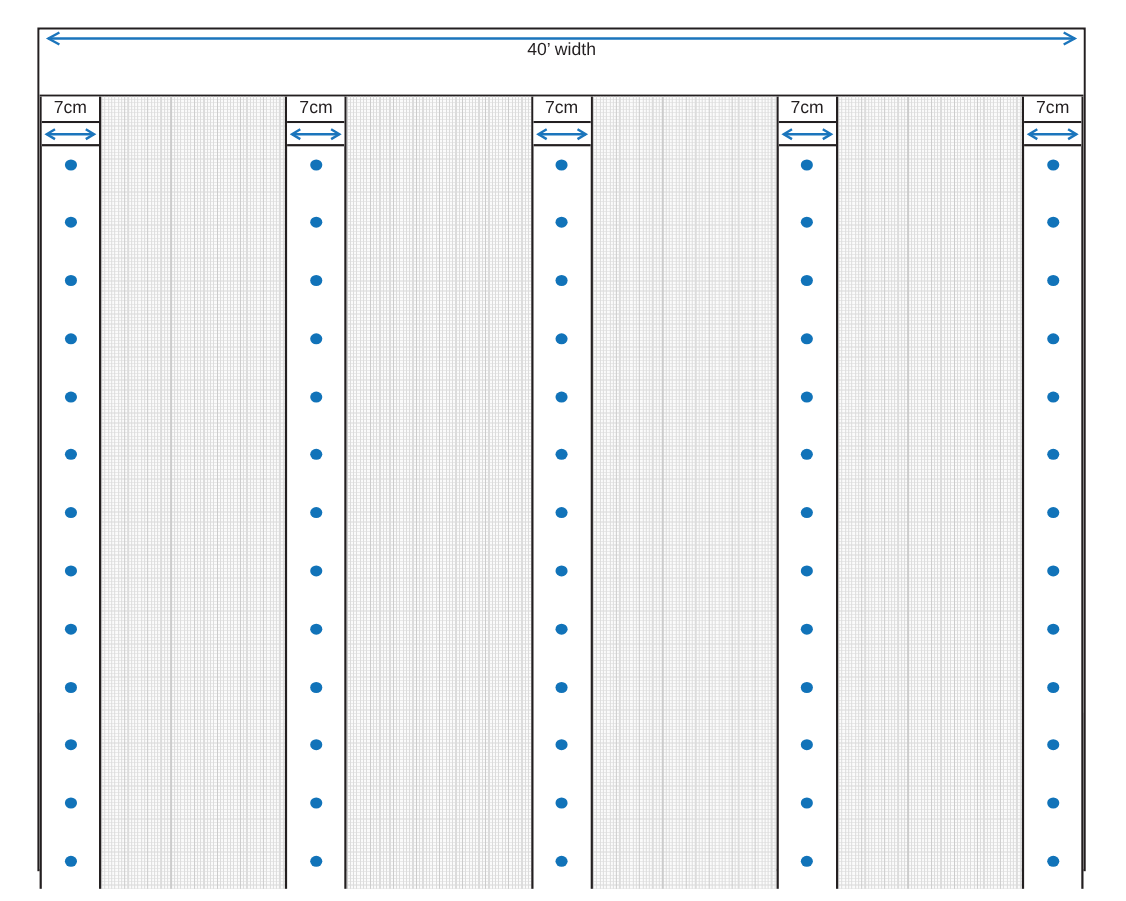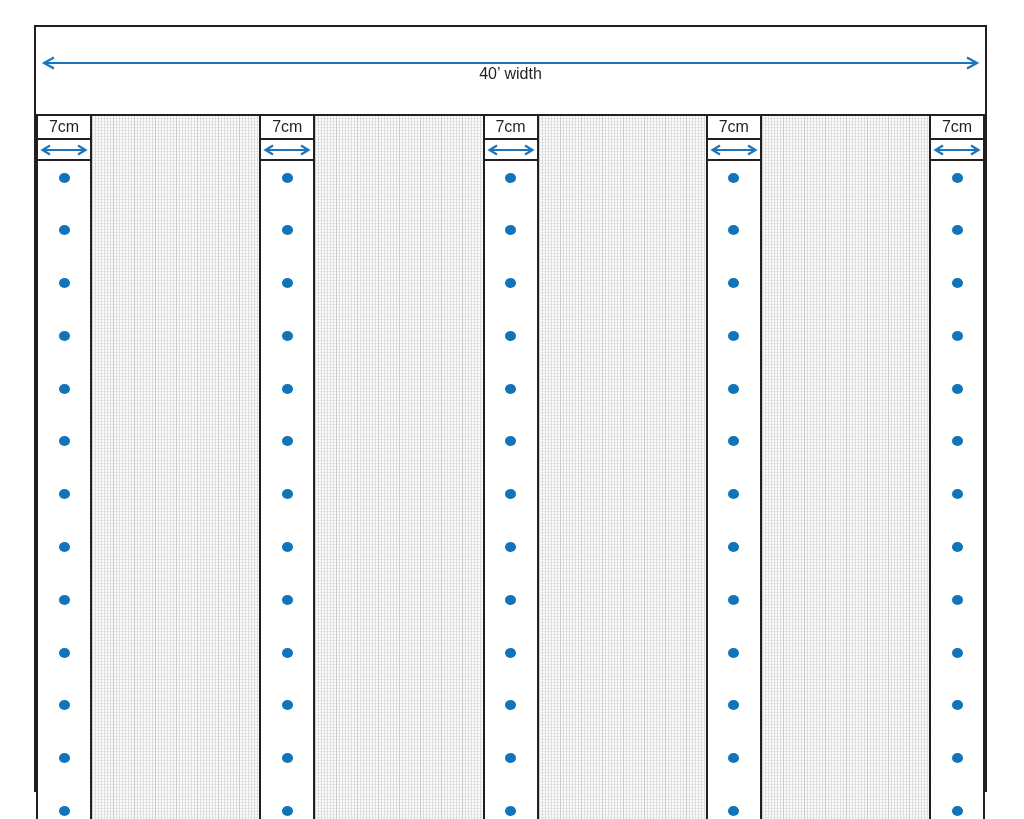--- a/index.html
+++ b/index.html
@@ -12,21 +12,21 @@
   .canvas{
     position:relative;width:1024px;height:819px;background:#ffffff;
     font-family:"Liberation Sans",sans-serif;color:var(--ink);overflow:hidden;
   }
   .figure{
     position:absolute;left:34px;top:25px;width:953px;height:767px;
     border:2px solid var(--ink);box-sizing:border-box;background:#ffffff;
   }
   .band{
     position:relative;height:61px;border-bottom:2px solid var(--ink);
-    box-sizing:border-box;background:#ffffff;margin-top:28px;
+    box-sizing:border-box;background:#ffffff;
   }
   .band-arrow{position:absolute;left:5px;top:1px;width:939px;height:14px;}
   .band-title{
     position:relative;padding-top:11px;text-align:center;
     font-size:16px;line-height:16px;color:var(--ink);
   }
   .main{position:relative;height:560px;background:#ffffff;}
   .mesh{
     position:absolute;top:0;height:720px;
     background-color:#fbfbfb;

